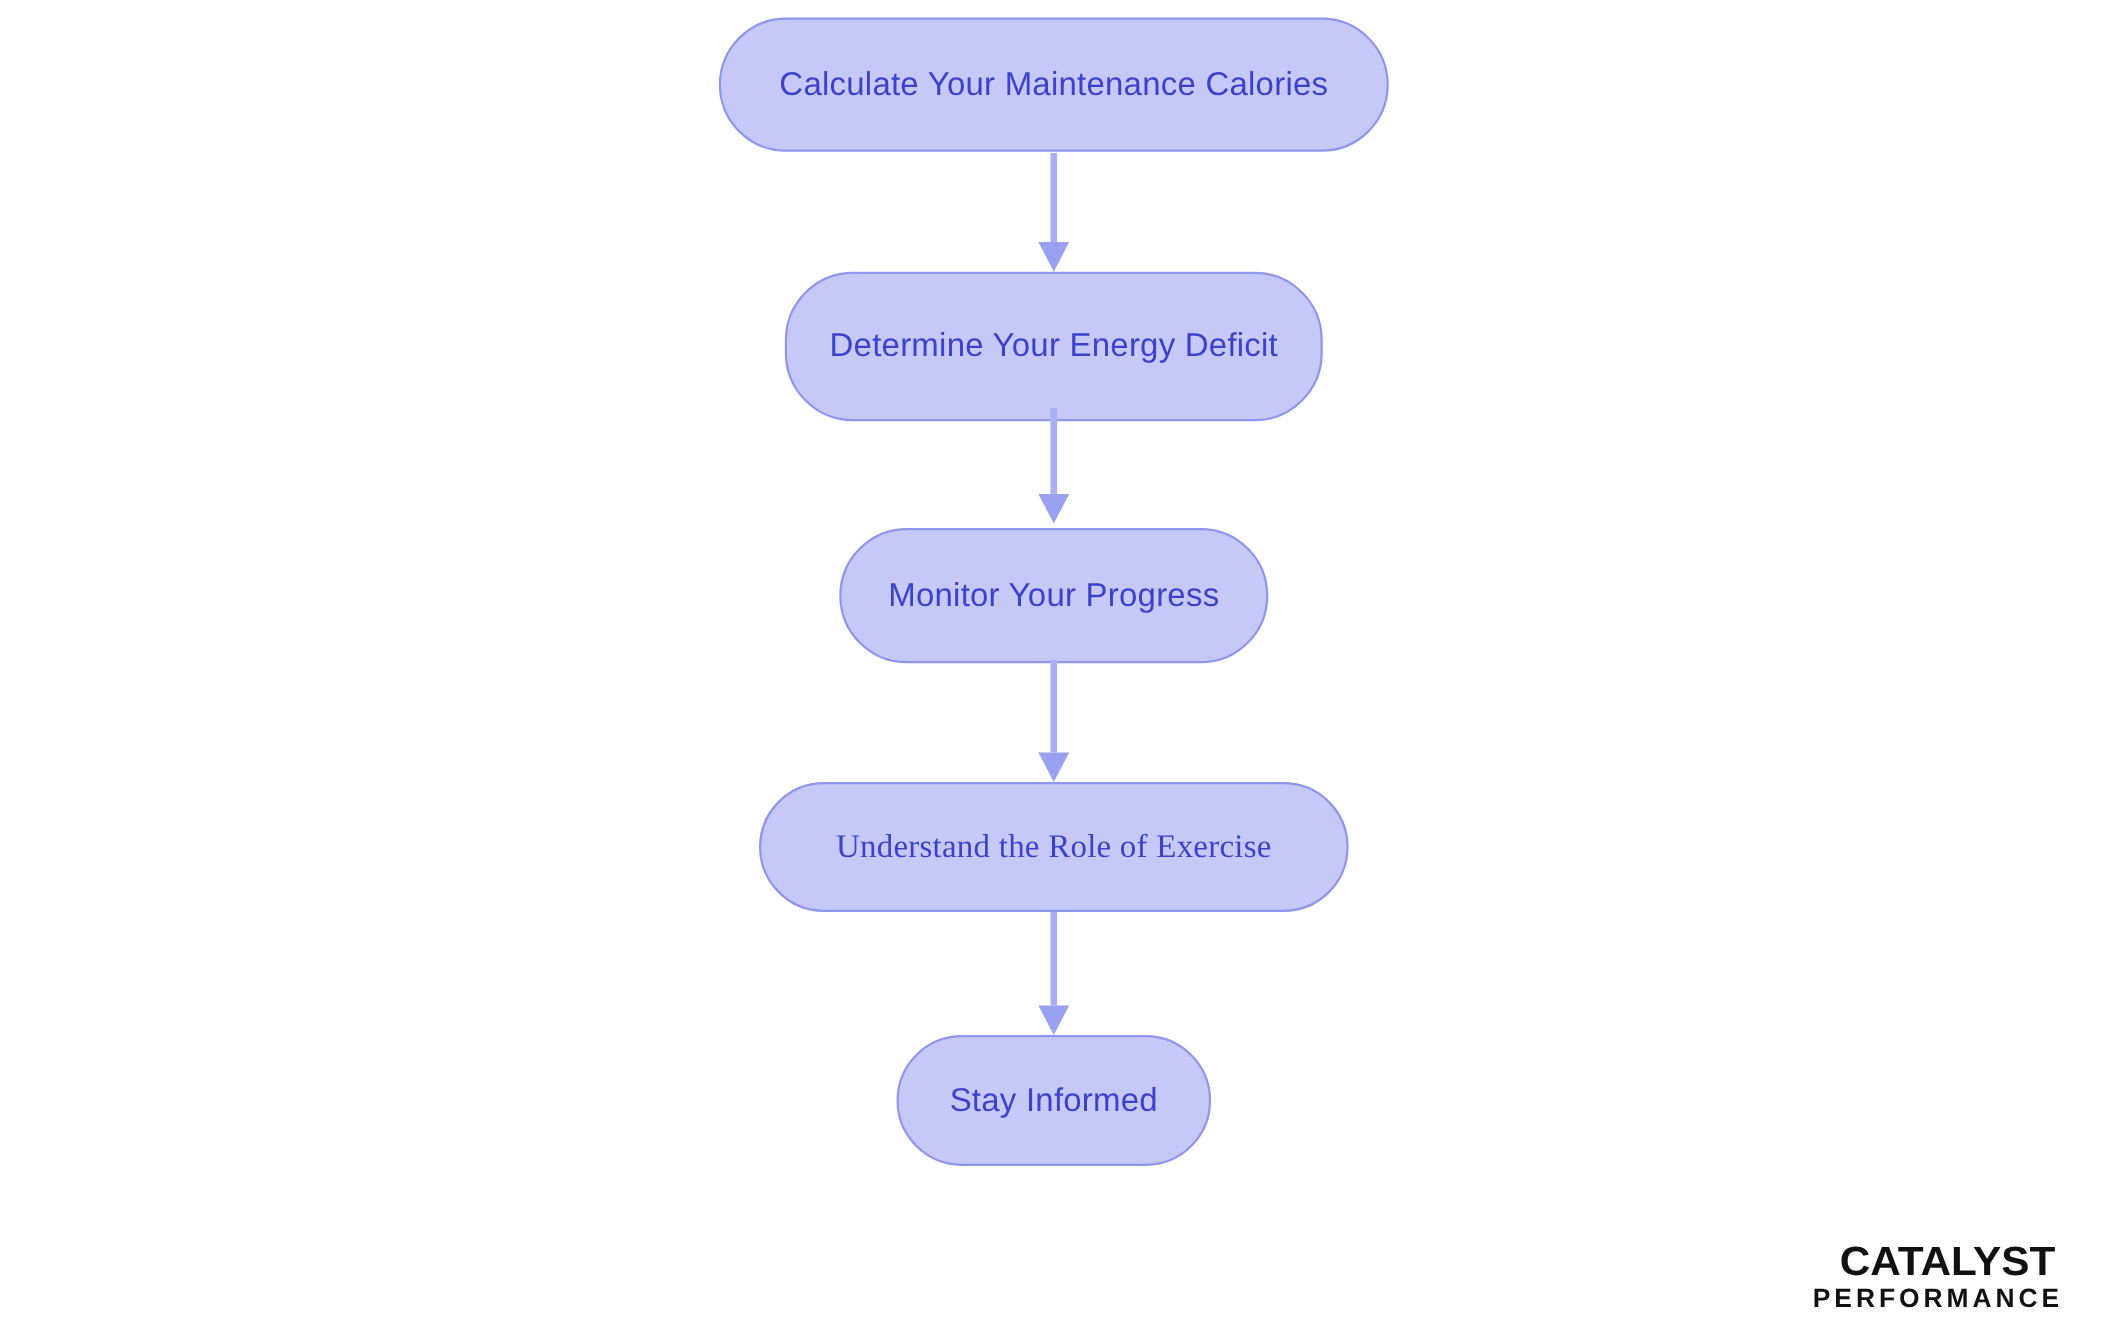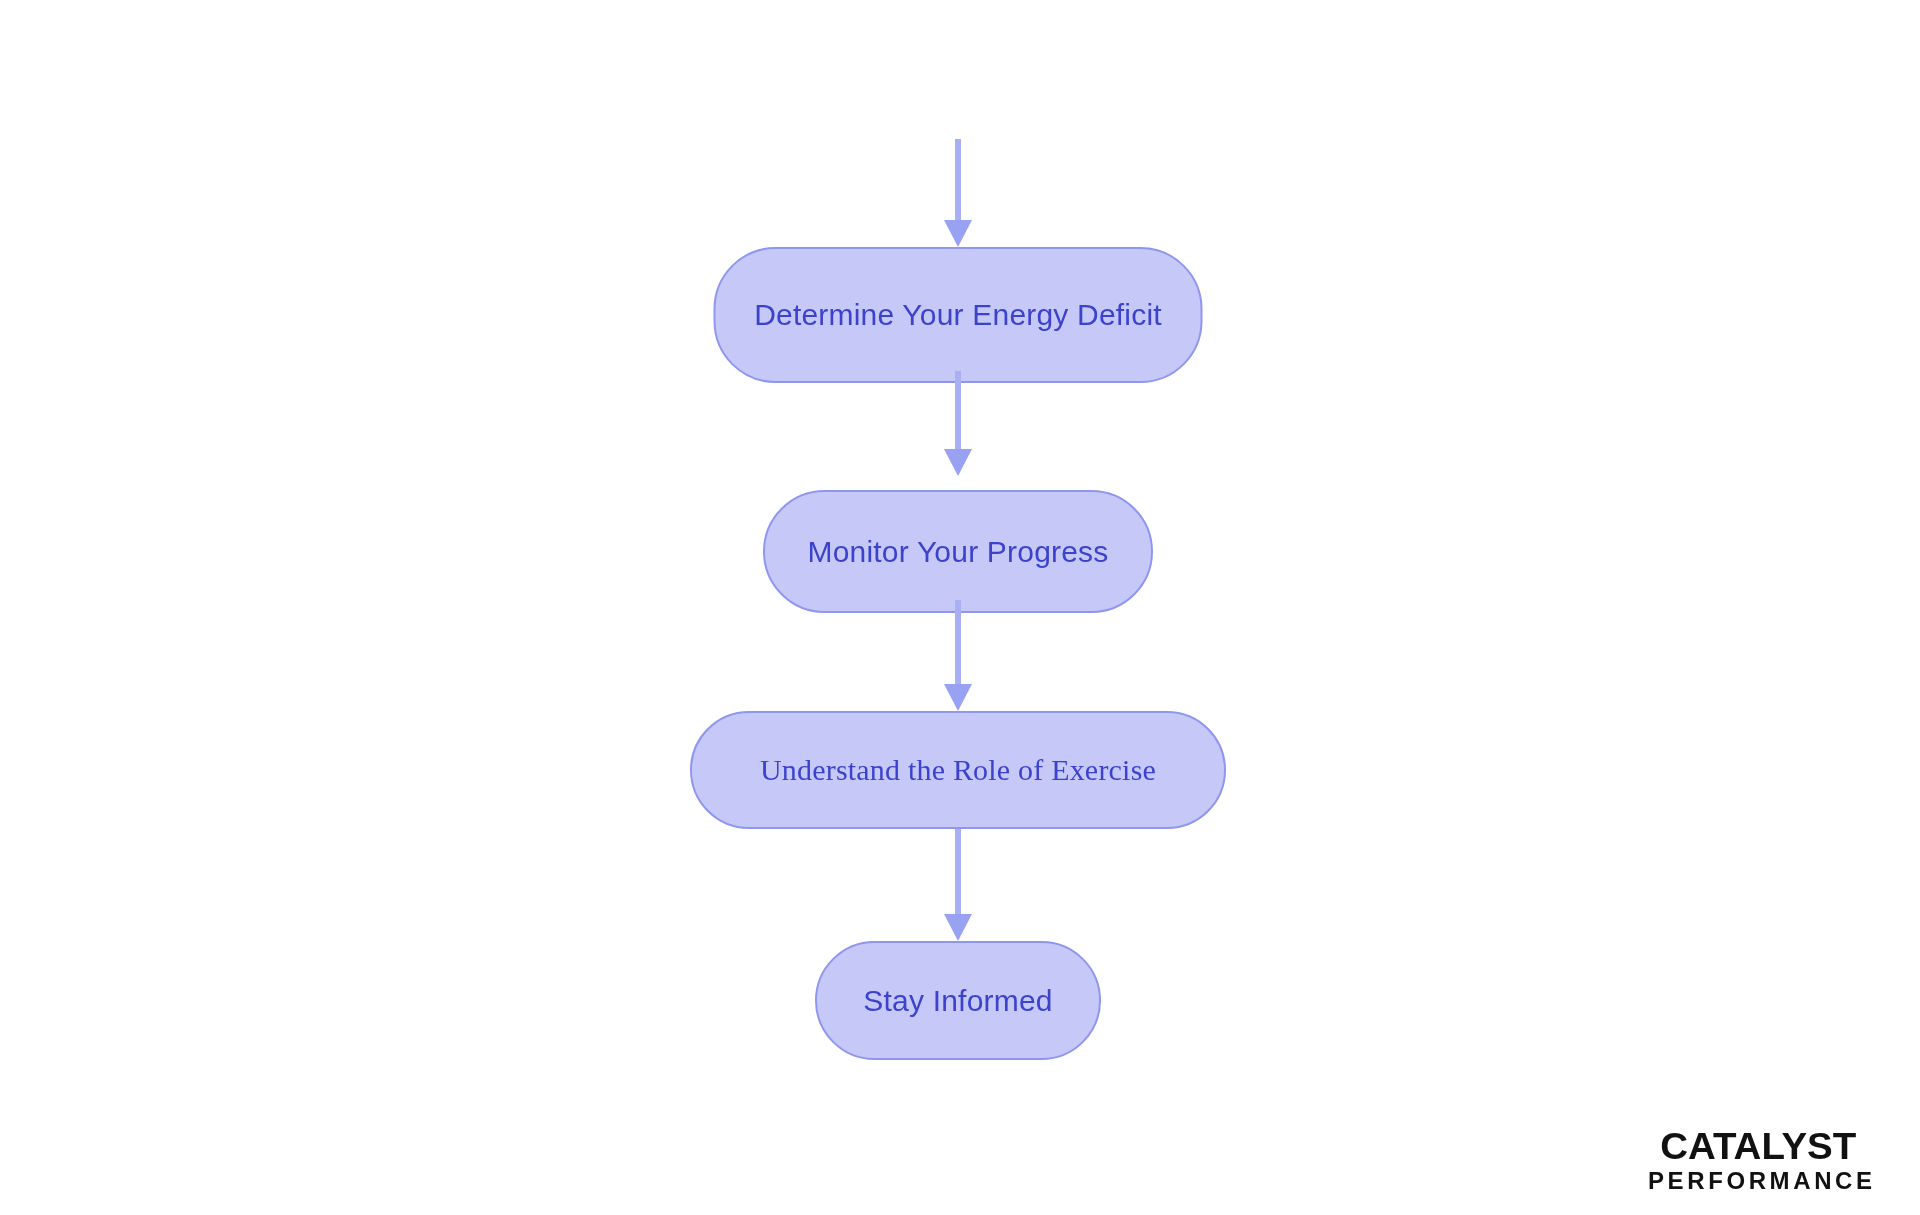--- a/index.html
+++ b/index.html
@@ -30,21 +30,21 @@
     white-space: nowrap;
   }
   .node-label {
     font-size: 30px;
     font-weight: 400;
     letter-spacing: 0.2px;
     color: var(--node-text, #3c42cc);
   }
   .node-1 { top: 16px;  width: 609px; height: 122px; }
   .node-2 { top: 247px; width: 489px; height: 136px; }
-  .node-3 { top: 490px; width: 390px; height: 123px; }
+  .node-3 { top: 480px; width: 390px; height: 123px; }
   .node-4 { top: 711px; width: 536px; height: 118px; font-family: Liberation Serif, serif; }
   .node-5 { top: 941px; width: 286px; height: 119px; align-items: center; }
   
   .arrow {
     position: absolute;
     left: 958px;
     transform: translateX(-50%);
     width: 28px;
     display: flex;
     flex-direction: column;
@@ -66,21 +66,21 @@
     border-left: 14px solid transparent;
     border-right: 14px solid transparent;
     border-top: 27px solid var(--arrow-head, #98a1f2);
   }
   
   .logo {
     position: absolute;
     left: 1648px;
     top: 1128px;
     width: 212px;
-    text-align: center;
+    text-align: right;
     color: var(--logo-color, #111111);
     line-height: 1;
   }
   .logo-line1 {
     font-size: 37px;
     font-weight: 900;
     letter-spacing: 0px;
     transform: scaleX(1.04);
     transform-origin: left;
   }
@@ -89,20 +89,23 @@
     font-weight: 700;
     letter-spacing: 3.6px;
     margin-top: 4px;
   }
 </style>
 </head>
 <body>
 
 <div class="canvas">
 
+  <div class="node node-1">
+    <span class="node-label">Calculate Your Maintenance Calories</span>
+  </div>
 
   <div class="arrow arrow-1">
     <div class="arrow-stem"></div>
     <div class="arrow-head"></div>
   </div>
 
   <div class="node node-2">
     <span class="node-label">Determine Your Energy Deficit</span>
   </div>
 

